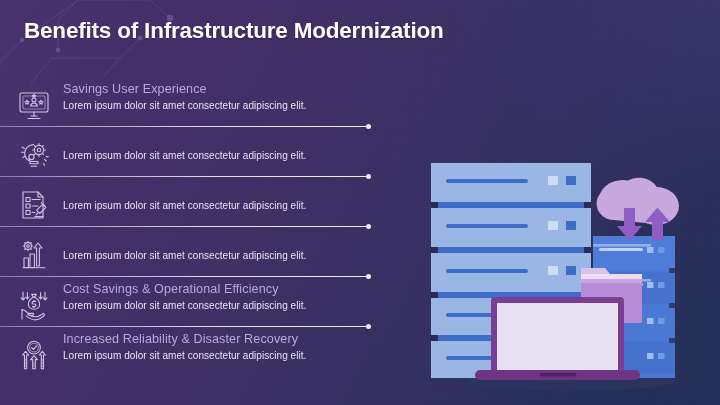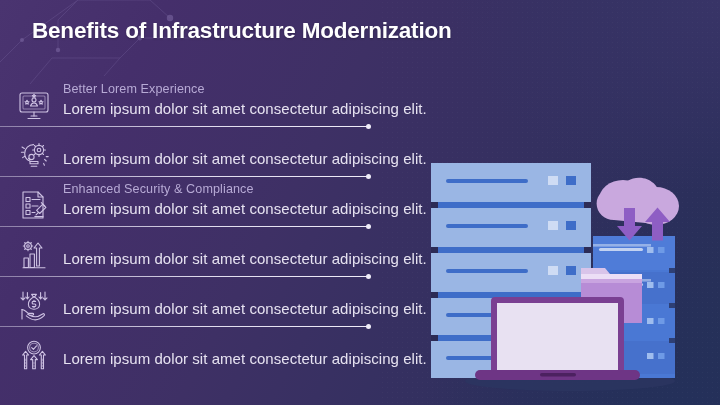--- a/index.html
+++ b/index.html
@@ -21,42 +21,42 @@
   
   .circuit{ position:absolute; left:0; top:-6px; width:260px; height:90px; opacity:.40; pointer-events:none; }
   .bg-dots{
     position:absolute; right:0; top:0; width:340px; height:405px;
     background-image:radial-gradient(rgba(255,255,255,.055) 0.7px, transparent 0.8px);
     background-size:5px 5px; opacity:.5; pointer-events:none;
   }
 
   
   .title{
-    position:absolute; left:32px; top:18px;
+    position:absolute; left:24px; top:18px;
     font-size:22.5px; font-weight:bold; color:#ffffff;
     letter-spacing:-0.2px; white-space:nowrap;
     text-shadow:0 1px 2px rgba(0,0,0,.30);
   }
 
   
   .list{ position:absolute; left:0; top:80px; width:400px; }
   .row{ position:relative; height:50px; }
   .row .icon{
     position:absolute; left:14px; top:5px;
     width:40px; height:40px;
   }
   .row .icon svg{ display:block; width:40px; height:40px; }
   .row .head{
     position:absolute; left:63px; top:2px;
     font-size:12.6px; color:#b7aad5; white-space:nowrap;
     letter-spacing:.1px;
   }
   .row .sub{
     position:absolute; left:63px; top:20px;
-    font-size:15px; color:#e7e3f1; white-space:nowrap;
+    font-size:10px; color:#e7e3f1; white-space:nowrap;
     letter-spacing:.05px;
   }
   .sep{
     position:absolute; left:0; width:368px; height:1px;
     background:linear-gradient(90deg, rgba(226,222,240,.45) 0%, rgba(232,229,244,.95) 55%, #efecf8 100%);
   }
   .sep::after{
     content:""; position:absolute; right:-3px; top:-2.1px;
     width:5.2px; height:5.2px; border-radius:50%;
     background:#efecf8;
@@ -98,21 +98,21 @@
           <rect x="9" y="11" width="22" height="13" rx="1" opacity=".55"></rect>
           <path d="M17 31h6M14 33.5h12"></path>
             <path d="M20 27v4"></path>
           <circle cx="20" cy="15" r="2"></circle>
           <path d="M16.5 21c.6-2 1.9-3 3.5-3s2.9 1 3.5 3z"></path>
           <path d="M13 15.2l.6 1.3 1.4.2-1 1 .24 1.4-1.24-.66-1.24.66.24-1.4-1-1 1.4-.2z"></path>
           <path d="M27 15.2l.6 1.3 1.4.2-1 1 .24 1.4-1.24-.66-1.24.66.24-1.4-1-1 1.4-.2z"></path>
           <path d="M20 9.3l.5 1 1.1.16-.8.78.19 1.1-.99-.52-.99.52.19-1.1-.8-.78 1.1-.16z"></path>
         </svg>
       </span>
-      <span class="head">Better Lorem Experience</span>
+      <span class="head">Savings User Experience</span>
       <span class="sub">Lorem ipsum dolor sit amet consectetur adipiscing elit.</span>
     </div>
     <div class="sep" style="top:46px"></div>
 
     <div class="row">
       <span class="icon">
         <svg viewBox="0 0 40 40" fill="none" stroke="#cfc3e4" stroke-width="1.1" stroke-linecap="round" stroke-linejoin="round">
           <path d="M14.5 25.5c-2.3-1.6-3.8-4.2-3.8-7.1 0-4.9 4-8.8 8.9-8.8"></path>
           <path d="M16 26.5h8v2.2h-8z"></path>
             <path d="M17.2 31.3h5.6"></path>
@@ -139,21 +139,20 @@
           <rect x="12" y="19" width="4" height="4"></rect>
             <path d="M18 21h6"></path>
           <rect x="12" y="25.5" width="4" height="4"></rect>
             <path d="M18 27.5h3"></path>
           <path d="M22.6 25.4l6.2-6.2 3.1 3.1-6.2 6.2z"></path>
           <path d="M27.3 17.6l3.6 3.6"></path>
           <path d="M20.8 31.6h8.2"></path>
           <path d="M22 29.8l2.2-2.2"></path>
         </svg>
       </span>
-      <span class="head">Enhanced Security &amp; Compliance</span>
       <span class="sub">Lorem ipsum dolor sit amet consectetur adipiscing elit.</span>
     </div>
     <div class="sep" style="top:146px"></div>
 
     <div class="row">
       <span class="icon">
         <svg viewBox="0 0 40 40" fill="none" stroke="#cfc3e4" stroke-width="1.1" stroke-linecap="round" stroke-linejoin="round">
           <circle cx="14" cy="11" r="3.4"></circle>
             <circle cx="14" cy="11" r="1.3"></circle>
           <path d="M14 6.3v1.1M14 14.6v1.1M9.3 11h1.1M17.6 11h1.1M10.7 7.7l.8.8M16.5 13.5l.8.8M17.3 7.7l-.8.8M11.5 13.5l-.8.8"></path>
@@ -175,38 +174,40 @@
           <path d="M31 7v8M31 15l-2-2.2M31 15l2-2.2"></path>
           <path d="M26.6 7.6v6.2M26.6 13.8l-1.6-1.8M26.6 13.8l1.6-1.8"></path>
           <path d="M17.6 9.4h4.8l-1.6 2.4h-1.6z"></path>
           <path d="M20 11.8c-3.6 1.9-5.6 4.6-5.6 7.4 0 3.1 2.5 5 5.6 5s5.6-1.9 5.6-5c0-2.8-2-5.5-5.6-7.4z"></path>
           <path d="M21.6 16.4h-2.2a1.3 1.3 0 000 2.6h1.2a1.3 1.3 0 010 2.6h-2.2M20 15.4v1M20 21.6v1"></path>
           <path d="M8 24.6c1.6 0 2.6.7 3.4 1.4l2.9 2.4h4.4c1.2 0 1.2 1.8 0 1.8h-3.1"></path>
           <path d="M13.7 29.2c3.3 2 5.4 2.6 7.6 2.6 2.4 0 5.1-1.3 7.3-2.8 1.3-.9 2.6.7 1.5 1.7-2.6 2.4-5.4 4.2-8.8 4.2-3.6 0-6.5-1.9-9-4"></path>
           <path d="M8 24.6v9.4"></path>
         </svg>
       </span>
+      <span class="head">Cost Savings &amp; Operational Efficiency</span>
       <span class="sub">Lorem ipsum dolor sit amet consectetur adipiscing elit.</span>
     </div>
     <div class="sep" style="top:246px"></div>
 
     <div class="row">
       <span class="icon">
         <svg viewBox="0 0 40 40" fill="none" stroke="#cfc3e4" stroke-width="1.1" stroke-linecap="round" stroke-linejoin="round">
           <circle cx="20" cy="12.6" r="6.4"></circle>
           <circle cx="20" cy="12.6" r="4.4" opacity=".65"></circle>
           <path d="M17.7 12.6l1.7 1.8 3.1-3.6"></path>
           <path d="M20 20.6l-3.4 4h2.1v9.2h2.6V24.6h2.1z"></path>
           <path d="M11.6 16.4L8.6 20h1.9v13.8h2.2V20h1.9z"></path>
           <path d="M28.4 16.4L25.4 20h1.9v13.8h2.2V20h1.9z"></path>
           <path d="M20 27.4v1.4M20 30.2v1.4" opacity=".55"></path>
           <path d="M11.6 24v1.4M11.6 27v1.4M11.6 30v1.4" opacity=".5"></path>
           <path d="M28.4 24v1.4M28.4 27v1.4M28.4 30v1.4" opacity=".5"></path>
         </svg>
       </span>
+      <span class="head">Increased Reliability &amp; Disaster Recovery</span>
       <span class="sub">Lorem ipsum dolor sit amet consectetur adipiscing elit.</span>
     </div>
 
   </div>
 
   <div class="art">
     <svg viewBox="0 0 320 250">
 
       <ellipse cx="170" cy="233" rx="105" ry="10" fill="#2b3560" opacity=".85"></ellipse>
 

